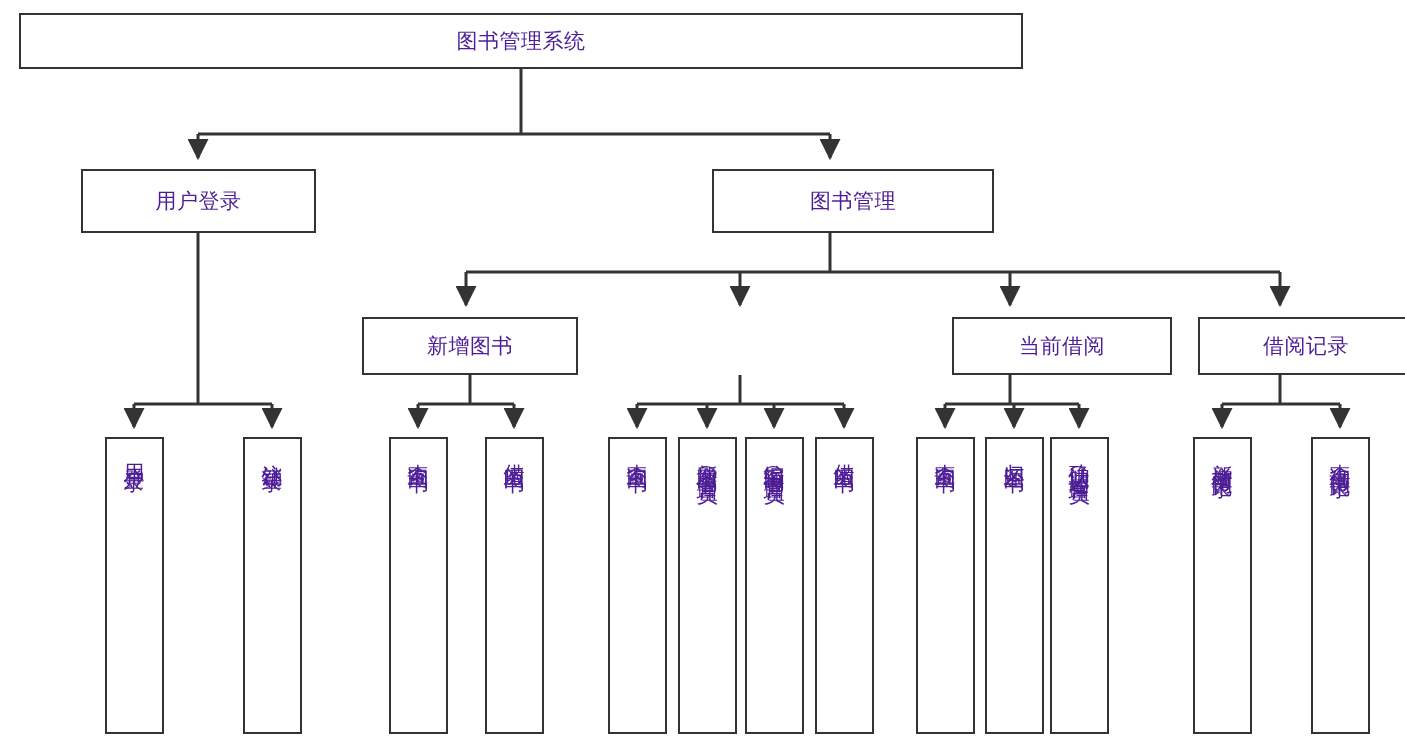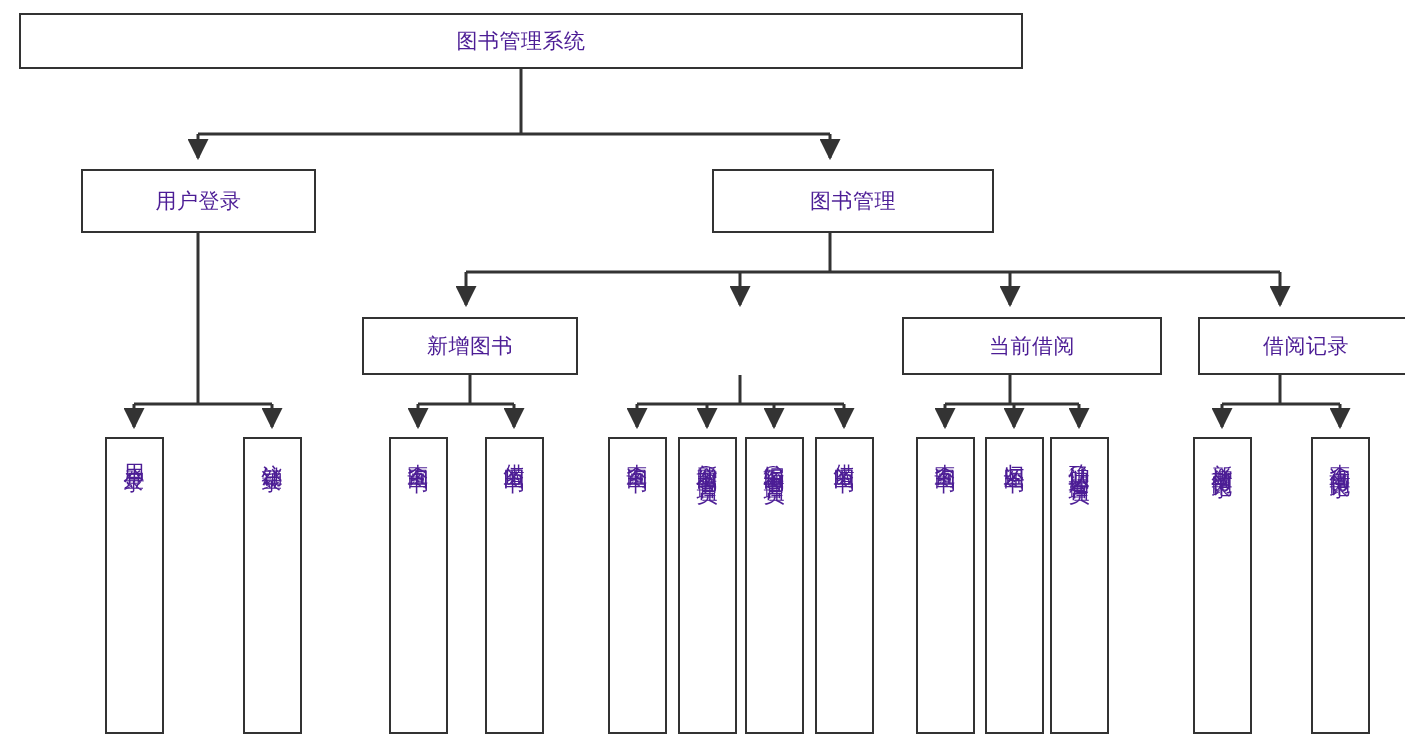--- a/index.html
+++ b/index.html
@@ -124,21 +124,21 @@
   <div class="node-box" style="left:81px; top:169px; width:235px; height:64px;">
     <span class="node-label">用户登录</span>
   </div>
   <div class="node-box" style="left:712px; top:169px; width:282px; height:64px;">
     <span class="node-label">图书管理</span>
   </div>
 
   <div class="node-box" style="left:362px; top:317px; width:216px; height:58px;">
     <span class="node-label">新增图书</span>
   </div>
-  <div class="node-box" style="left:902px; top:317px; width:260px; height:58px;">
+  <div class="node-box" style="left:952px; top:317px; width:220px; height:58px;">
     <span class="node-label">当前借阅</span>
   </div>
   <div class="node-box" style="left:1172px; top:317px; width:216px; height:58px;margin-left:26px;">
     <span class="node-label">借阅记录</span>
   </div>
 
   <div class="node-box vertical" style="left:105px; top:437px; width:59px; height:297px;">
     <span class="node-label">用户登录</span>
   </div>
   <div class="node-box vertical" style="left:243px; top:437px; width:59px; height:297px;">

